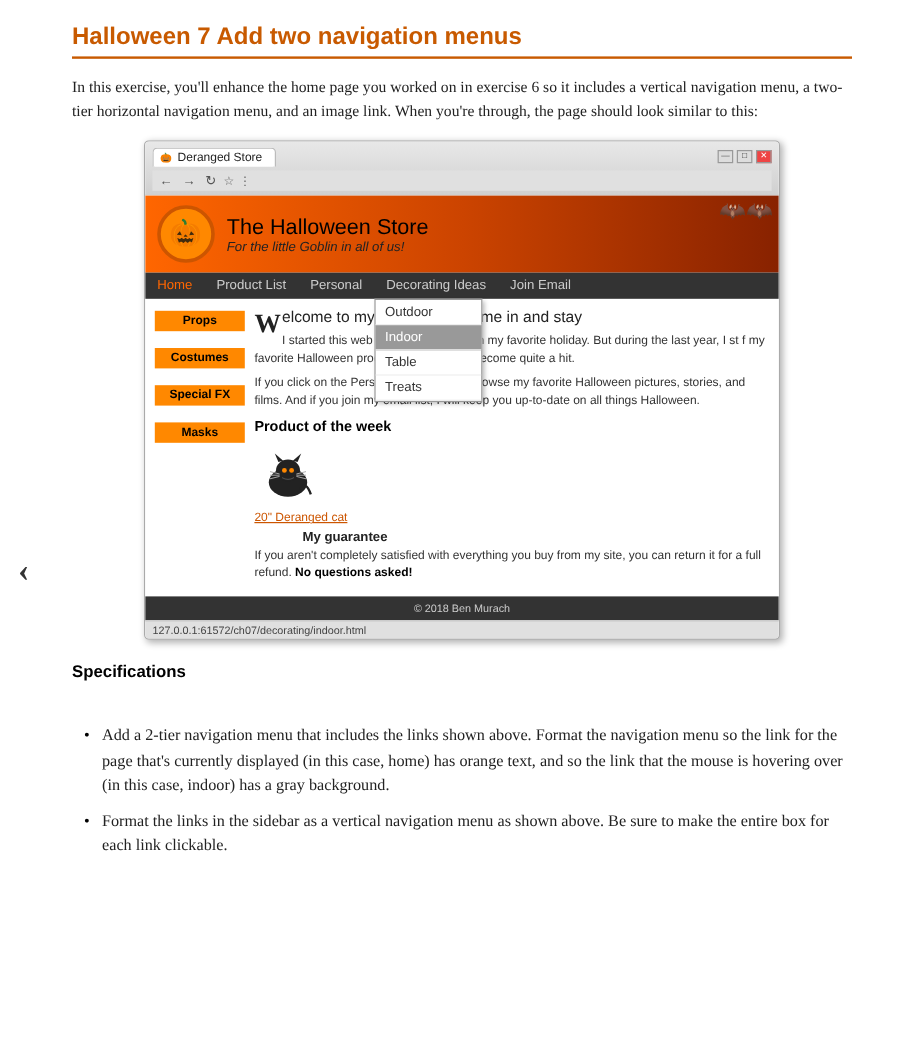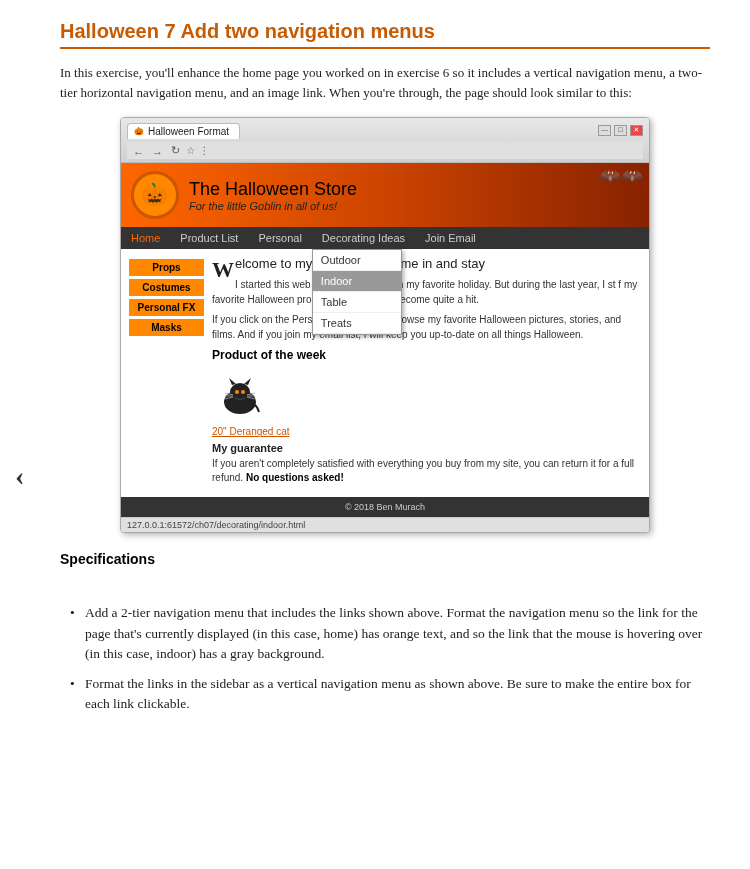--- a/index.html
+++ b/index.html
@@ -233,21 +233,21 @@
       display: flex;
       gap: 0;
       padding: 6px 8px;
     }
 
     .hw-sidebar {
       width: 75px;
       flex-shrink: 0;
       display: flex;
       flex-direction: column;
-      gap: 3px;
+      gap: 14px;
       padding-top: 4px;
     }
 
     .hw-sidebar-link {
       background: #ff8800;
       color: #000;
       font-family: Arial, sans-serif;
       font-size: 10px;
       font-weight: bold;
       padding: 3px 6px;
@@ -313,20 +313,21 @@
       cursor: pointer;
       display: block;
       margin-bottom: 5px;
     }
 
     .hw-guarantee {
       font-family: Arial, sans-serif;
       font-size: 11px;
       font-weight: bold;
       margin-bottom: 3px;
+      margin-left: 40px;
     }
 
     .hw-guarantee-text {
       font-family: Arial, sans-serif;
       font-size: 10px;
       color: #333;
       line-height: 1.4;
     }
 
     .hw-guarantee-text strong {
@@ -408,21 +409,21 @@
 <h1 class="page-title">Halloween 7  Add two navigation menus</h1>
 
 <p class="intro-text">In this exercise, you'll enhance the home page you worked on in exercise 6 so it includes a vertical navigation menu, a two-tier horizontal navigation menu, and an image link. When you're through, the page should look similar to this:</p>
 
 <div class="browser-mockup">
 
   <div class="browser-chrome">
     <div class="browser-title-bar">
       <div class="browser-tab">
         <span class="browser-tab-icon">🎃</span>
-        <span>Halloween Format</span>
+        <span>Deranged Store</span>
       </div>
       <div class="browser-window-controls">
         <div class="win-ctrl">—</div>
         <div class="win-ctrl">□</div>
         <div class="win-ctrl close">✕</div>
       </div>
     </div>
     <div class="browser-address-bar">
       <span class="nav-btn">←</span>
       <span class="nav-btn">→</span>
@@ -461,21 +462,21 @@
         </div>
       </div>
       <div class="hw-nav-item">Join Email</div>
     </div>
 
     <div class="hw-body">
 
       <div class="hw-sidebar">
         <div class="hw-sidebar-link">Props</div>
         <div class="hw-sidebar-link">Costumes</div>
-        <div class="hw-sidebar-link">Personal FX</div>
+        <div class="hw-sidebar-link">Special FX</div>
         <div class="hw-sidebar-link">Masks</div>
       </div>
 
       <div class="hw-main">
         <div class="hw-welcome">
           <span class="hw-welcome-big">W</span><span>elcome to my site. Please come in and stay</span>
         </div>
         <p class="hw-body-text">I started this web site because Hallo         n my favorite holiday. But during the last year, I st         f my favorite Halloween products, and they've become quite a hit.</p>
         <p class="hw-body-text">If you click on the Personal link, you can browse my favorite Halloween pictures, stories, and films. And if you join my email list, I will keep you up-to-date on all things Halloween.</p>
         <div class="hw-product-title">Product of the week</div>

